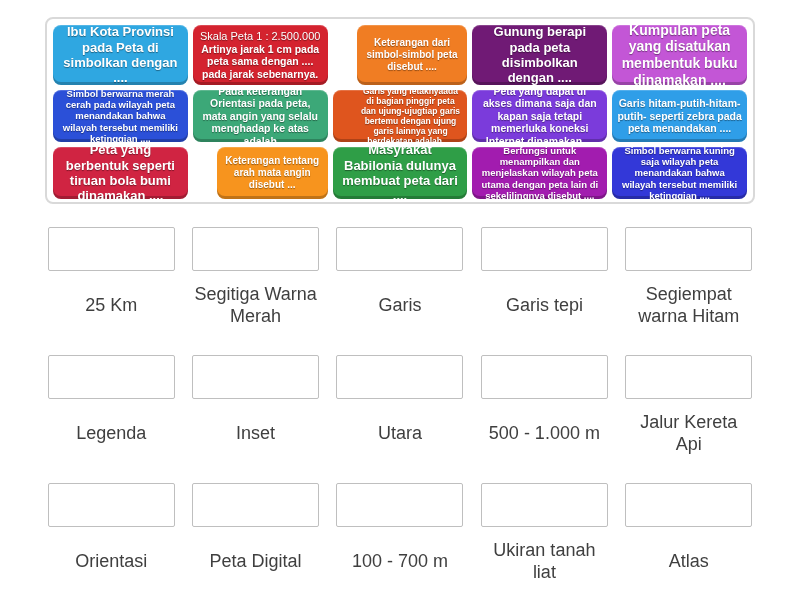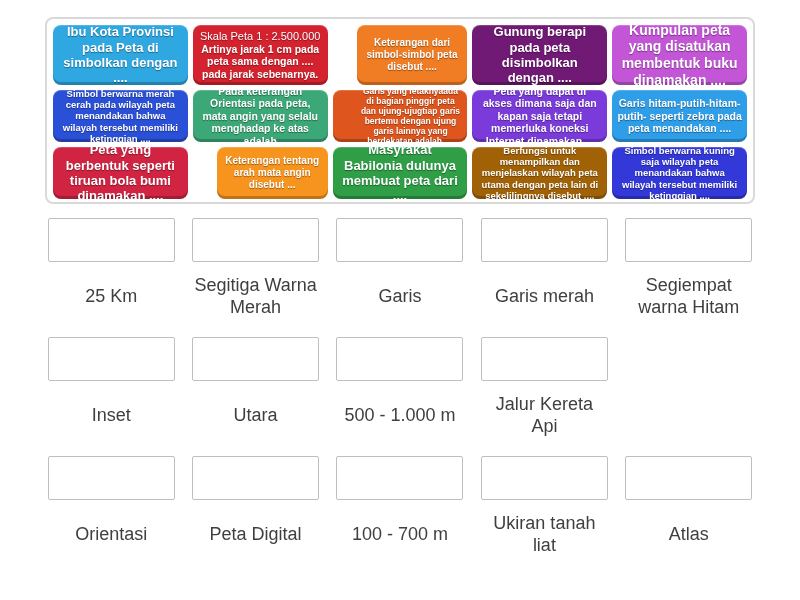--- a/index.html
+++ b/index.html
@@ -53,21 +53,21 @@
   .answers {
     position: absolute;
     left: 45px; top: 203px;
     width: 710px;
   }
   .answer-row {
     display: grid;
     grid-template-columns: repeat(5, 1fr);
     column-gap: 12px;
     justify-items: center;
-    margin-top: 15px;
+    margin-top: 24px;
   }
   .answer-cell {
     display: flex;
     flex-direction: column;
     align-items: center;
     width: 100%;
   }
   .slot {
     width: 127px; height: 44px;
     background: #ffffff;
@@ -128,21 +128,21 @@
 
     <div class="card fs13" style="background-color: rgb(208, 36, 66);">
         <span>Peta yang berbentuk seperti tiruan bola bumi dinamakan ....</span>
       </div>
     <div class="card fs12" style="background-color: rgb(247, 148, 30);">
         <span>Keterangan tentang arah mata angin disebut ...</span>
       </div>
     <div class="card fs13" style="background-color: rgb(47, 158, 71);">
         <span>Masyrakat Babilonia dulunya membuat peta dari ....</span>
       </div>
-    <div class="card fs9" style="background-color: #a16207;">
+    <div class="card fs9" style="background-color: #a21caf;">
         <span>Berfungsi untuk menampilkan dan menjelaskan wilayah peta utama dengan peta lain di sekelilingnya disebut ....</span>
       </div>
     <div class="card fs9" style="background-color: rgb(51, 56, 216);">
         <span>Simbol berwarna kuning saja wilayah peta menandakan bahwa wilayah tersebut memiliki ketinggian ....</span>
       </div>
   </div>
 
   <div class="answers">
     <div class="answer-row">
       <div class="answer-cell">
@@ -152,29 +152,33 @@
       <div class="answer-cell">
         <div class="slot"></div>
         <div class="answer-label">Segitiga Warna Merah</div>
       </div>
       <div class="answer-cell">
         <div class="slot"></div>
         <div class="answer-label">Garis</div>
       </div>
       <div class="answer-cell">
         <div class="slot"></div>
-        <div class="answer-label">Garis merah</div>
+        <div class="answer-label">Garis tepi</div>
       </div>
       <div class="answer-cell">
         <div class="slot"></div>
         <div class="answer-label">Segiempat warna Hitam</div>
       </div>
     </div>
 
     <div class="answer-row">
+      <div class="answer-cell">
+        <div class="slot"></div>
+        <div class="answer-label">Legenda</div>
+      </div>
       <div class="answer-cell">
         <div class="slot"></div>
         <div class="answer-label">Inset</div>
       </div>
       <div class="answer-cell">
         <div class="slot"></div>
         <div class="answer-label">Utara</div>
       </div>
       <div class="answer-cell">
         <div class="slot"></div>

